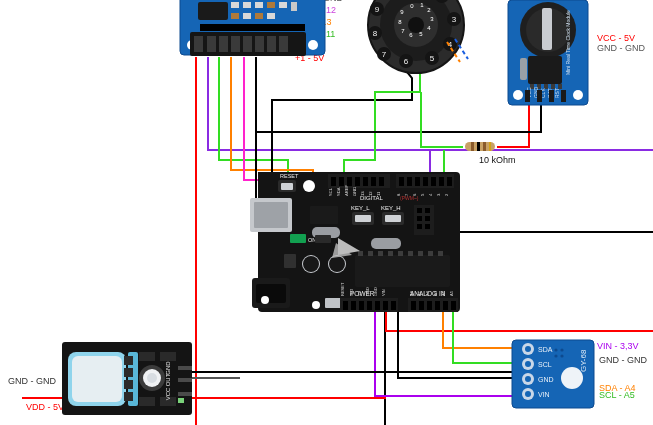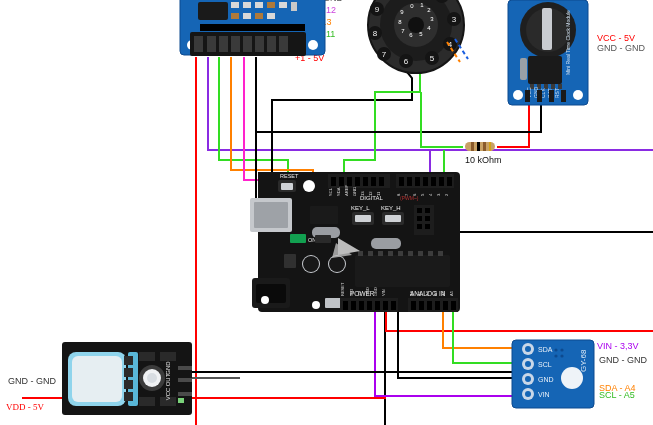--- a/index.html
+++ b/index.html
@@ -392,16 +392,16 @@
       <div class="lbl" style="left: 295px; top: 29px; color: rgb(51, 187, 34);">MOSI - 11</div>
       <div class="lbl" style="left: 295px; top: 41px; color: rgb(106, 90, 205);">CS - 4</div>
       <div class="lbl" style="left: 295px; top: 53px; color: rgb(255, 0, 0);">+1 - 5V</div>
       <div class="lbl" style="left: 597px; top: 33px; color: rgb(255, 0, 0);">VCC - 5V</div>
       <div class="lbl" style="left: 597px; top: 43px; color: rgb(85, 85, 85);">GND - GND</div>
       <div class="lbl" style="left: 597px; top: 341px; color: rgb(170, 0, 238);">VIN - 3,3V</div>
       <div class="lbl" style="left: 599px; top: 355px; color: rgb(51, 51, 51);">GND - GND</div>
       <div class="lbl" style="left: 599px; top: 390px; color: rgb(51, 187, 34);">SCL - A5</div>
       <div class="lbl" style="left: 599px; top: 383px; color: rgb(255, 128, 0); text-align: right;">SDA - A4</div>
       <div class="lbl" style="left: 8px; top: 376px; color: rgb(51, 51, 51);">GND - GND</div>
-      <div class="lbl" style="left: 6px; top: 402px; color: rgb(255, 0, 0); font-family: Liberation Serif, serif;">VDD - 5V</div>
-      <div class="lbl" style="left: 465px; top: 155px; color: rgb(17, 17, 17);">10 kOhm</div>
+      <div class="lbl" style="left: 26px; top: 402px; color: rgb(255, 0, 0);">VDD - 5V</div>
+      <div class="lbl" style="left: 479px; top: 155px; color: rgb(17, 17, 17);">10 kOhm</div>
     </div>
 </div>
 
 </body></html>

